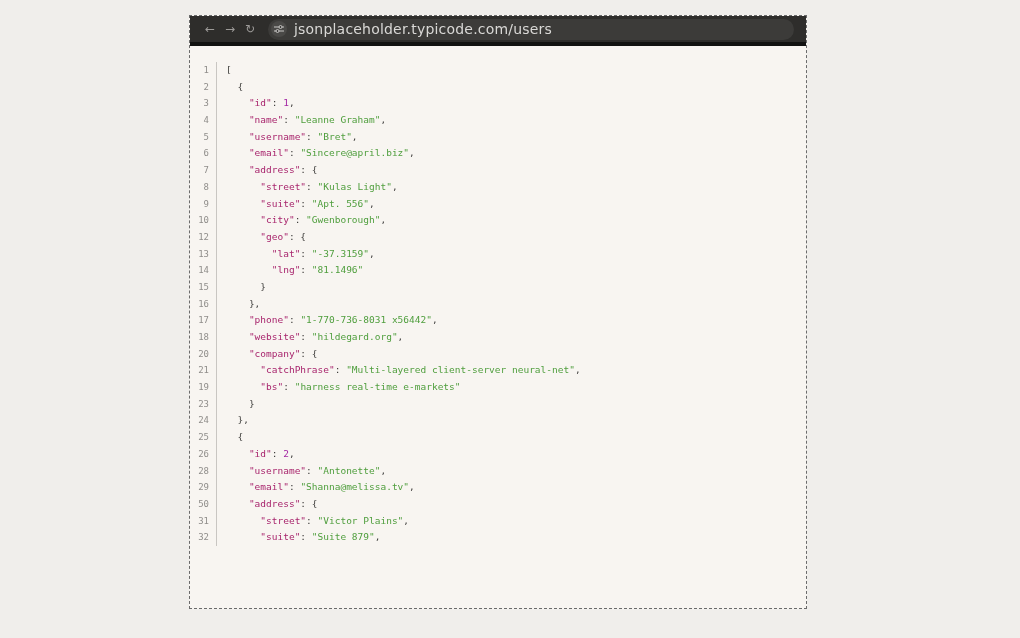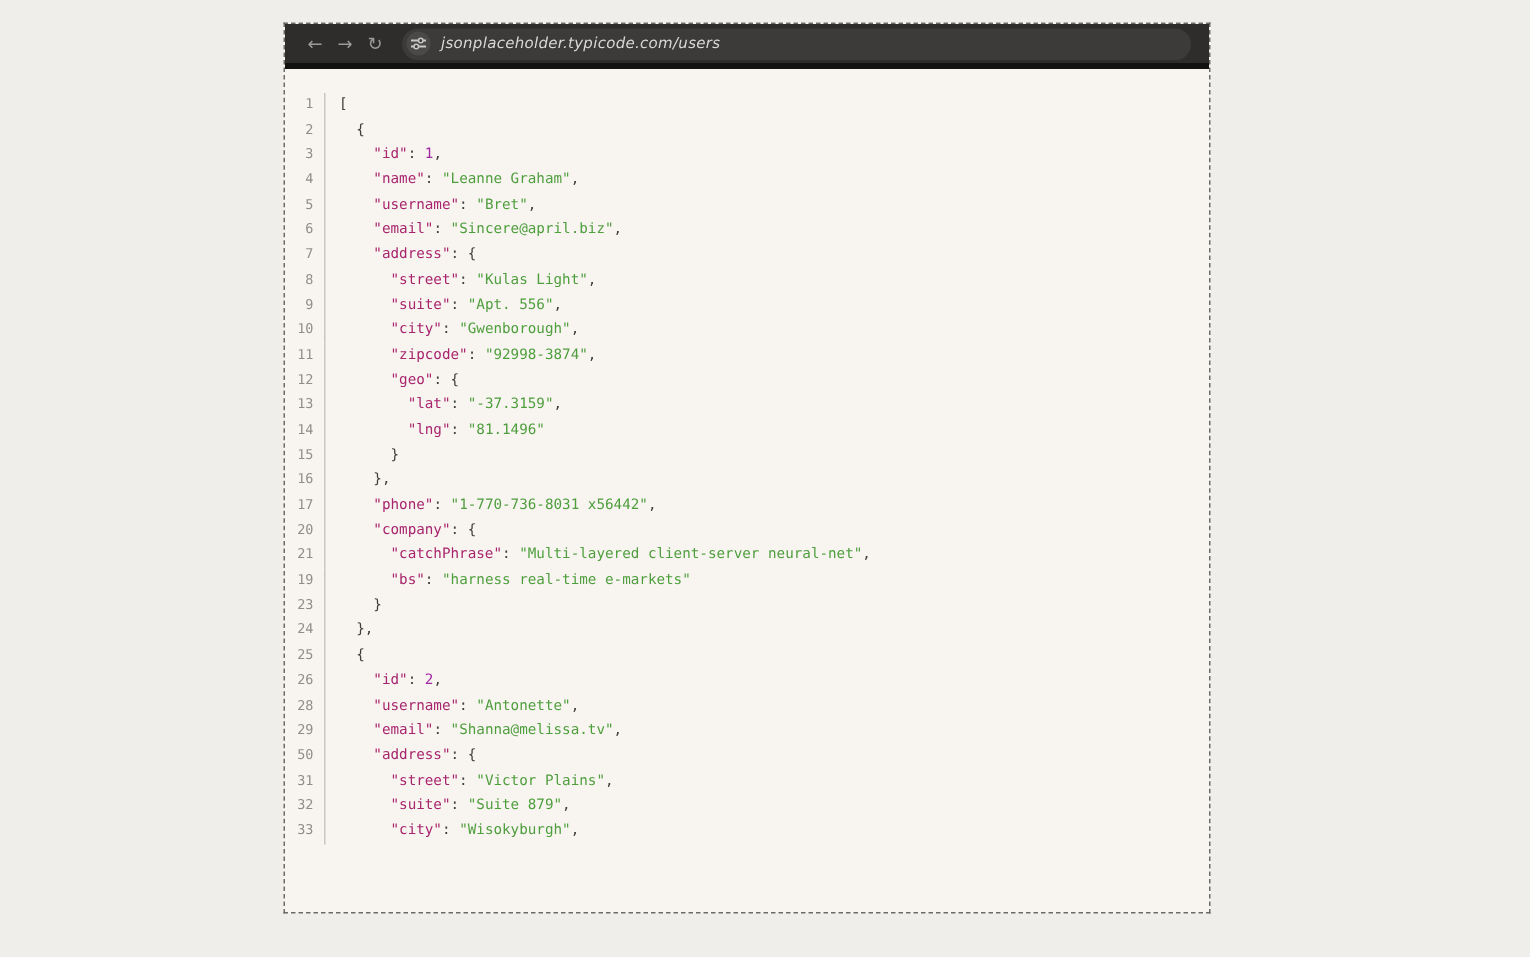--- a/index.html
+++ b/index.html
@@ -52,24 +52,23 @@
     width:16px; height:16px;
     border-radius:50%;
     background:#4a4947;
     display:flex; align-items:center; justify-content:center;
     flex:0 0 auto;
     cursor:pointer;
   }
   .url-text {
     margin-left:7px;
     color:#d9d8d6;
-    font-size:10px;
+    font-size:14px;
     letter-spacing:.2px;
     white-space:nowrap;
-    font-style:italic;
   }
   
   .content {
     height:560px;
     overflow:hidden;
     padding-top:16px;
     background:#f8f5f1;
   }
   .code-line {
     display:flex;
@@ -125,36 +124,35 @@
         <div class="code-line"><span class="line-no">1</span><span class="line-body"><span class="tk-p" style="color: rgb(63, 62, 60);">[</span></span></div>
         <div class="code-line"><span class="line-no">2</span><span class="line-body"><span class="tk-p" style="color: rgb(63, 62, 60);">  {</span></span></div>
         <div class="code-line"><span class="line-no">3</span><span class="line-body"><span class="tk-k" style="color: rgb(168, 37, 109);">    "id"</span><span class="tk-p" style="color: rgb(63, 62, 60);">: </span><span class="tk-n" style="color: rgb(163, 38, 163);">1</span><span class="tk-p" style="color: rgb(63, 62, 60);">,</span></span></div>
         <div class="code-line"><span class="line-no">4</span><span class="line-body"><span class="tk-k" style="color: rgb(168, 37, 109);">    "name"</span><span class="tk-p" style="color: rgb(63, 62, 60);">: </span><span class="tk-s" style="color: rgb(79, 158, 61);">"Leanne Graham"</span><span class="tk-p" style="color: rgb(63, 62, 60);">,</span></span></div>
         <div class="code-line"><span class="line-no">5</span><span class="line-body"><span class="tk-k" style="color: rgb(168, 37, 109);">    "username"</span><span class="tk-p" style="color: rgb(63, 62, 60);">: </span><span class="tk-s" style="color: rgb(79, 158, 61);">"Bret"</span><span class="tk-p" style="color: rgb(63, 62, 60);">,</span></span></div>
         <div class="code-line"><span class="line-no">6</span><span class="line-body"><span class="tk-k" style="color: rgb(168, 37, 109);">    "email"</span><span class="tk-p" style="color: rgb(63, 62, 60);">: </span><span class="tk-s" style="color: rgb(79, 158, 61);">"Sincere@april.biz"</span><span class="tk-p" style="color: rgb(63, 62, 60);">,</span></span></div>
         <div class="code-line"><span class="line-no">7</span><span class="line-body"><span class="tk-k" style="color: rgb(168, 37, 109);">    "address"</span><span class="tk-p" style="color: rgb(63, 62, 60);">: {</span></span></div>
         <div class="code-line"><span class="line-no">8</span><span class="line-body"><span class="tk-k" style="color: rgb(168, 37, 109);">      "street"</span><span class="tk-p" style="color: rgb(63, 62, 60);">: </span><span class="tk-s" style="color: rgb(79, 158, 61);">"Kulas Light"</span><span class="tk-p" style="color: rgb(63, 62, 60);">,</span></span></div>
         <div class="code-line"><span class="line-no">9</span><span class="line-body"><span class="tk-k" style="color: rgb(168, 37, 109);">      "suite"</span><span class="tk-p" style="color: rgb(63, 62, 60);">: </span><span class="tk-s" style="color: rgb(79, 158, 61);">"Apt. 556"</span><span class="tk-p" style="color: rgb(63, 62, 60);">,</span></span></div>
         <div class="code-line"><span class="line-no">10</span><span class="line-body"><span class="tk-k" style="color: rgb(168, 37, 109);">      "city"</span><span class="tk-p" style="color: rgb(63, 62, 60);">: </span><span class="tk-s" style="color: rgb(79, 158, 61);">"Gwenborough"</span><span class="tk-p" style="color: rgb(63, 62, 60);">,</span></span></div>
-        <div class="code-line"><span class="line-no">11</span><span class="line-body"><span class="tk-k" style="color: rgb(168, 37, 109);">      "zipcode"</span><span class="tk-p" style="color: rgb(63, 62, 60);">: </span><span class="tk-s" style="color: rgb(79, 158, 61);">"92998-3874"</span><span class="tk-p" style="color: rgb(63, 62, 60);">,</span></span></div>
         <div class="code-line"><span class="line-no">12</span><span class="line-body"><span class="tk-k" style="color: rgb(168, 37, 109);">      "geo"</span><span class="tk-p" style="color: rgb(63, 62, 60);">: {</span></span></div>
         <div class="code-line"><span class="line-no">13</span><span class="line-body"><span class="tk-k" style="color: rgb(168, 37, 109);">        "lat"</span><span class="tk-p" style="color: rgb(63, 62, 60);">: </span><span class="tk-s" style="color: rgb(79, 158, 61);">"-37.3159"</span><span class="tk-p" style="color: rgb(63, 62, 60);">,</span></span></div>
         <div class="code-line"><span class="line-no">14</span><span class="line-body"><span class="tk-k" style="color: rgb(168, 37, 109);">        "lng"</span><span class="tk-p" style="color: rgb(63, 62, 60);">: </span><span class="tk-s" style="color: rgb(79, 158, 61);">"81.1496"</span></span></div>
         <div class="code-line"><span class="line-no">15</span><span class="line-body"><span class="tk-p" style="color: rgb(63, 62, 60);">      }</span></span></div>
         <div class="code-line"><span class="line-no">16</span><span class="line-body"><span class="tk-p" style="color: rgb(63, 62, 60);">    },</span></span></div>
         <div class="code-line"><span class="line-no">17</span><span class="line-body"><span class="tk-k" style="color: rgb(168, 37, 109);">    "phone"</span><span class="tk-p" style="color: rgb(63, 62, 60);">: </span><span class="tk-s" style="color: rgb(79, 158, 61);">"1-770-736-8031 x56442"</span><span class="tk-p" style="color: rgb(63, 62, 60);">,</span></span></div>
+        <div class="code-line"><span class="line-no">18</span><span class="line-body"><span class="tk-k" style="color: rgb(168, 37, 109);">    "website"</span><span class="tk-p" style="color: rgb(63, 62, 60);">: </span><span class="tk-s" style="color: rgb(79, 158, 61);">"hildegard.org"</span><span class="tk-p" style="color: rgb(63, 62, 60);">,</span></span></div>
         <div class="code-line"><span class="line-no">20</span><span class="line-body"><span class="tk-k" style="color: rgb(168, 37, 109);">    "company"</span><span class="tk-p" style="color: rgb(63, 62, 60);">: {</span></span></div>
         <div class="code-line"><span class="line-no">21</span><span class="line-body"><span class="tk-k" style="color: rgb(168, 37, 109);">      "catchPhrase"</span><span class="tk-p" style="color: rgb(63, 62, 60);">: </span><span class="tk-s" style="color: rgb(79, 158, 61);">"Multi-layered client-server neural-net"</span><span class="tk-p" style="color: rgb(63, 62, 60);">,</span></span></div>
         <div class="code-line"><span class="line-no">19</span><span class="line-body"><span class="tk-k" style="color: rgb(168, 37, 109);">      "bs"</span><span class="tk-p" style="color: rgb(63, 62, 60);">: </span><span class="tk-s" style="color: rgb(79, 158, 61);">"harness real-time e-markets"</span></span></div>
         <div class="code-line"><span class="line-no">23</span><span class="line-body"><span class="tk-p" style="color: rgb(63, 62, 60);">    }</span></span></div>
         <div class="code-line"><span class="line-no">24</span><span class="line-body"><span class="tk-p" style="color: rgb(63, 62, 60);">  },</span></span></div>
         <div class="code-line"><span class="line-no">25</span><span class="line-body"><span class="tk-p" style="color: rgb(63, 62, 60);">  {</span></span></div>
         <div class="code-line"><span class="line-no">26</span><span class="line-body"><span class="tk-k" style="color: rgb(168, 37, 109);">    "id"</span><span class="tk-p" style="color: rgb(63, 62, 60);">: </span><span class="tk-n" style="color: rgb(163, 38, 163);">2</span><span class="tk-p" style="color: rgb(63, 62, 60);">,</span></span></div>
         <div class="code-line"><span class="line-no">28</span><span class="line-body"><span class="tk-k" style="color: rgb(168, 37, 109);">    "username"</span><span class="tk-p" style="color: rgb(63, 62, 60);">: </span><span class="tk-s" style="color: rgb(79, 158, 61);">"Antonette"</span><span class="tk-p" style="color: rgb(63, 62, 60);">,</span></span></div>
         <div class="code-line"><span class="line-no">29</span><span class="line-body"><span class="tk-k" style="color: rgb(168, 37, 109);">    "email"</span><span class="tk-p" style="color: rgb(63, 62, 60);">: </span><span class="tk-s" style="color: rgb(79, 158, 61);">"Shanna@melissa.tv"</span><span class="tk-p" style="color: rgb(63, 62, 60);">,</span></span></div>
         <div class="code-line"><span class="line-no">50</span><span class="line-body"><span class="tk-k" style="color: rgb(168, 37, 109);">    "address"</span><span class="tk-p" style="color: rgb(63, 62, 60);">: {</span></span></div>
         <div class="code-line"><span class="line-no">31</span><span class="line-body"><span class="tk-k" style="color: rgb(168, 37, 109);">      "street"</span><span class="tk-p" style="color: rgb(63, 62, 60);">: </span><span class="tk-s" style="color: rgb(79, 158, 61);">"Victor Plains"</span><span class="tk-p" style="color: rgb(63, 62, 60);">,</span></span></div>
         <div class="code-line"><span class="line-no">32</span><span class="line-body"><span class="tk-k" style="color: rgb(168, 37, 109);">      "suite"</span><span class="tk-p" style="color: rgb(63, 62, 60);">: </span><span class="tk-s" style="color: rgb(79, 158, 61);">"Suite 879"</span><span class="tk-p" style="color: rgb(63, 62, 60);">,</span></span></div>
-        <div class="code-line"><span class="line-no">33</span><span class="line-body"><span class="tk-k" style="color: rgb(168, 37, 109);">      "city"</span><span class="tk-p" style="color: rgb(63, 62, 60);">: </span><span class="tk-s" style="color: rgb(79, 158, 61);">"Wisokyburgh"</span><span class="tk-p" style="color: rgb(63, 62, 60);">,</span></span></div>
       </div>
   </div>
 
 </div>
 
 </body></html>

